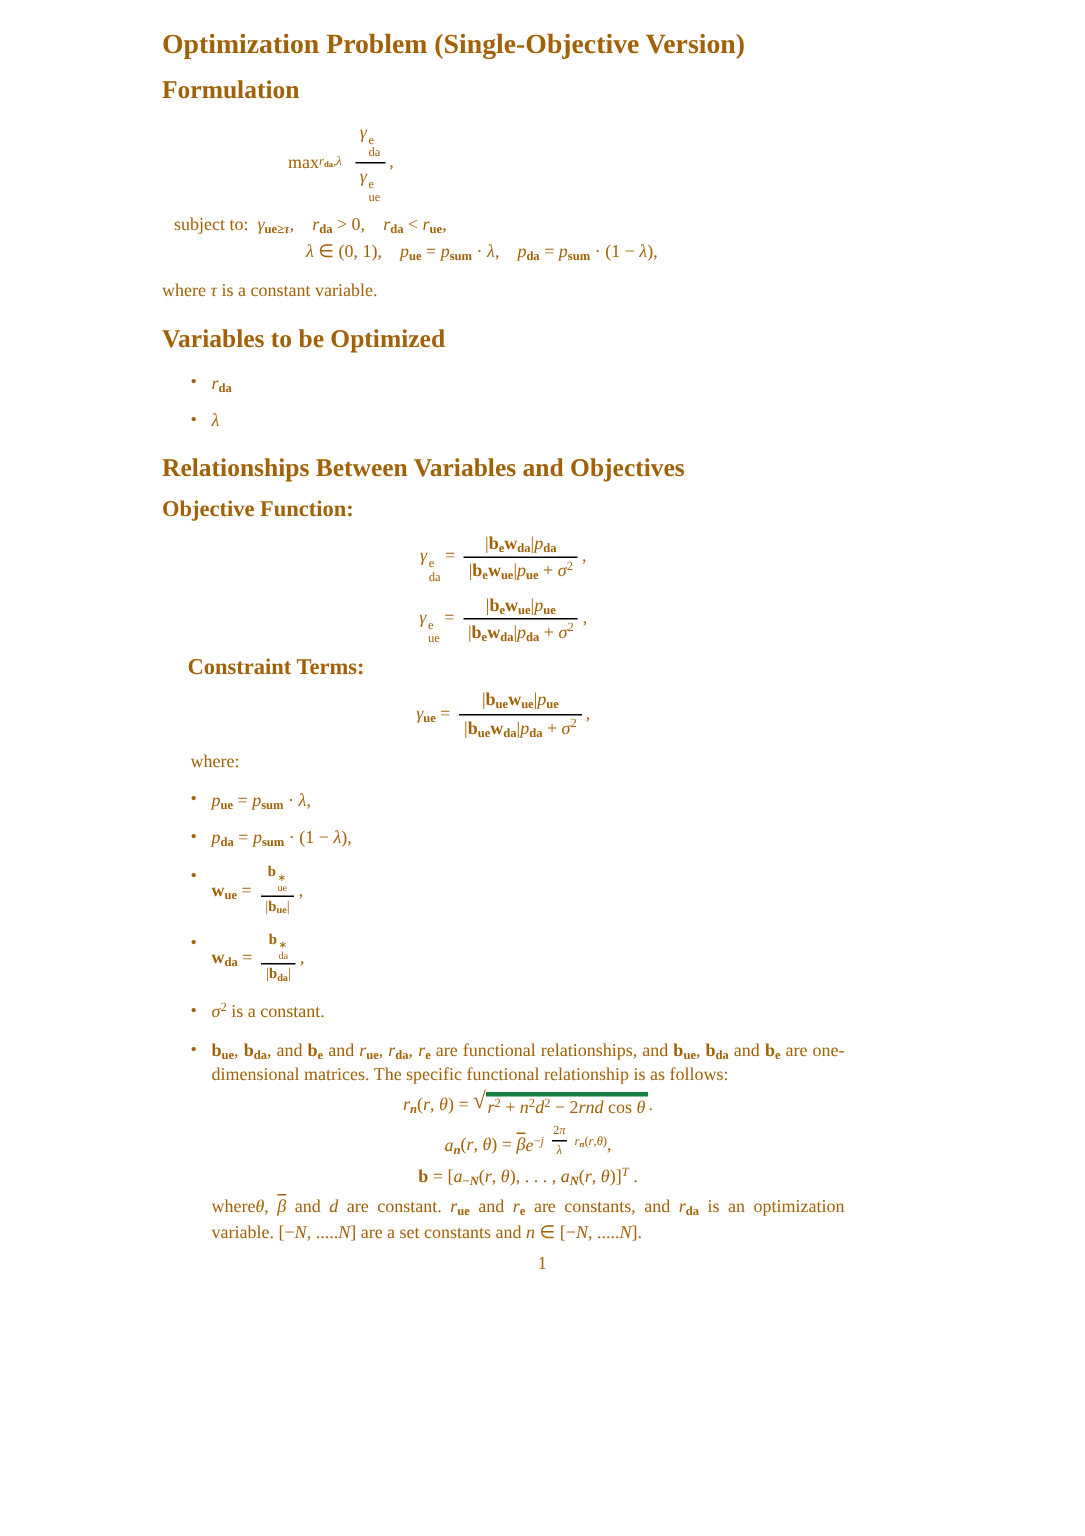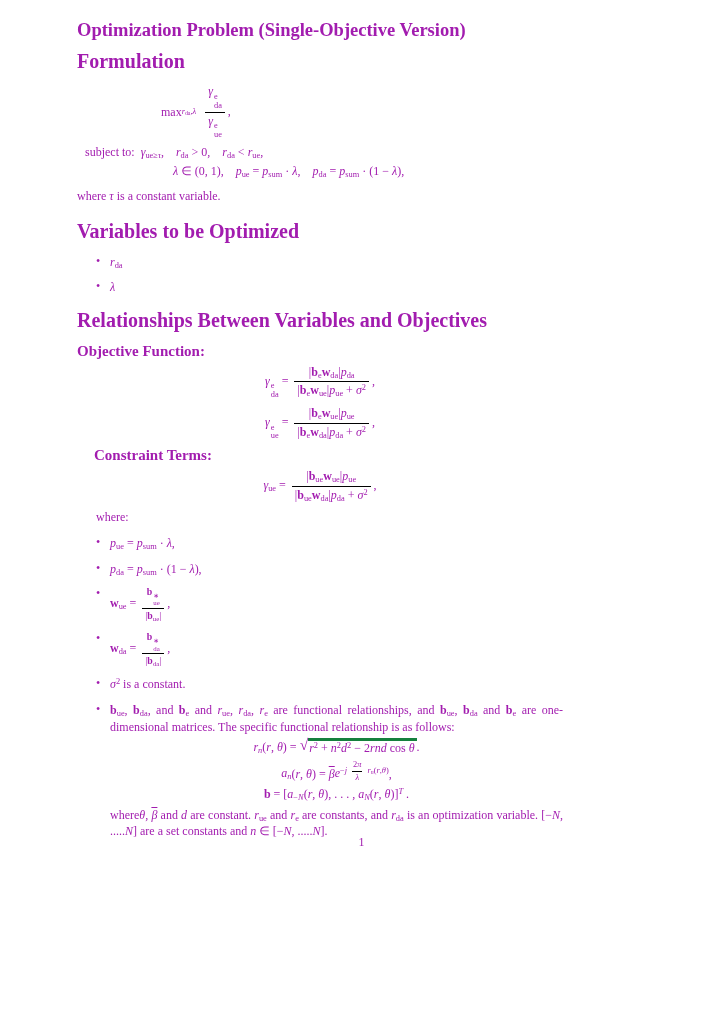--- a/index.html
+++ b/index.html
@@ -1,30 +1,30 @@
 <!DOCTYPE html>
 <html><head>
 <meta charset="utf-8">
 <style>
   html,body{margin:0;padding:0;background:#ffffff;}
   .page{
     position:relative;
     width:723px;height:920px;
     box-sizing:border-box;
     background:#ffffff;
-    padding:20px 160px 0 77px;
+    padding:20px 160px 0 108px;
     font-family:"Liberation Serif",serif;
     font-size:12px;
-    color:#a21caf;
+    color:#a16207;
     line-height:1.38;
     overflow:hidden;
   }
   h1,h2,h3{font-weight:bold;line-height:1.15;}
   h1{font-size:18.5px;margin:0 0 9px 0;}
-  h2{font-size:20px;margin:13px 0 11px 0;}
+  h2{font-size:17px;margin:13px 0 11px 0;}
   h2.first{margin-top:2px;}
   h3{font-size:15px;margin:2px 0 5px 0;}
   h3.indent{margin-left:17px;margin-top:6px;}
   p{margin:0;}
   .note{margin:2px 0 15px 0;}
   .where-label{margin:4px 0 9px 19px;}
   
   .eqblock{margin:0 0 9px 0;}
   .eqline{white-space:nowrap;line-height:1.2;}
   .eqline.l1{margin-left:84px;margin-bottom:5px;}
@@ -40,21 +40,21 @@
   .closing{margin-top:4px;}
   .pagenum{position:absolute;left:0;right:0;top:834px;text-align:center;font-size:12px;}
   
   .math{font-family:"Liberation Serif",serif;}
   .mi{font-style:italic;}
   .rm{font-style:normal;}
   .bf{font-style:normal;font-weight:bold;}
   .bar{text-decoration:overline;}
   .mgroup{white-space:nowrap;}
   .msup{font-size:.7em;vertical-align:.5em;line-height:1;font-style:normal;}
-  .msub{font-size:.7em;vertical-align:-.25em;line-height:1;font-style:normal;}
+  .msub{font-size:.7em;vertical-align:-.25em;line-height:1;font-style:normal;font-weight:bold;}
   .supsub{display:inline-flex;flex-direction:column;align-items:flex-start;font-size:.7em;line-height:1.05;vertical-align:-.45em;margin-left:1px;}
   .ssrow{font-style:normal;}
   .mfrac{display:inline-flex;flex-direction:column;align-items:center;vertical-align:middle;margin:0 3px;line-height:1.22;text-align:center;}
   .mnum{padding:0 3px 1px 3px;}
   .mden{border-top:1px solid #000;padding:1px 3px 0 3px;}
   .inline .mfrac{font-size:.82em;}
   .msqrt{display:inline-flex;align-items:flex-start;}
   .mrad{font-size:1.3em;line-height:1;font-style:normal;transform:translateY(-.08em);}
   .mroot{border-top:3px solid #15803d;padding:0 2px 0 1px;}
   .munder{display:inline-flex;flex-direction:row;align-items:center;vertical-align:middle;line-height:1.05;}

